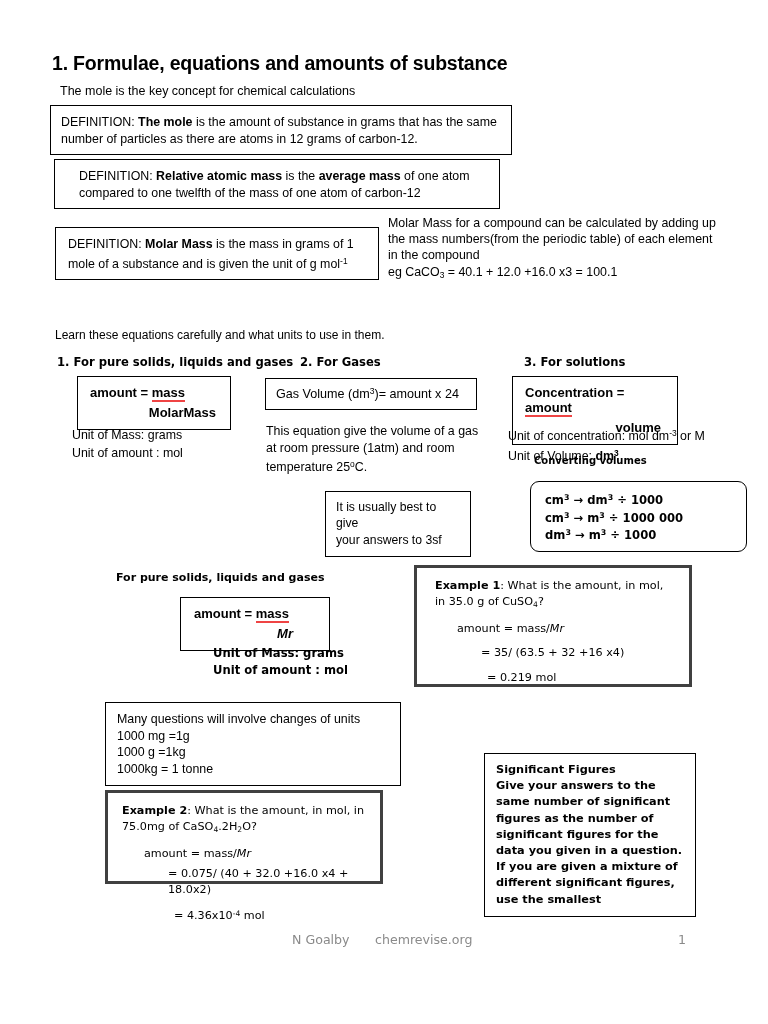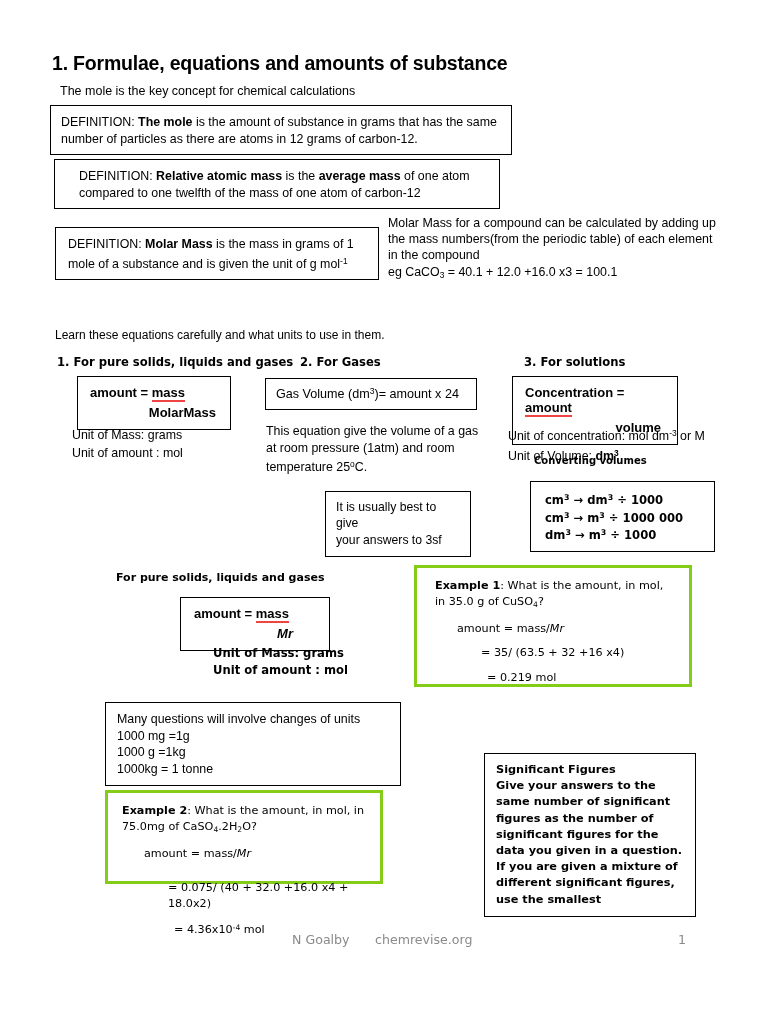--- a/index.html
+++ b/index.html
@@ -8,21 +8,21 @@
     font-family:"Liberation Sans", sans-serif;
     color:#000;position:relative;overflow:hidden;
   }
   .page{position:relative;width:768px;height:1024px;}
   .abs{position:absolute;}
   .sans{font-family:"Liberation Sans", sans-serif;}
   .slab{font-family:"DejaVu Sans", sans-serif;}
   sub{font-size:.68em;vertical-align:-0.25em;}
   sup{font-size:.68em;vertical-align:0.45em;}
   .box{border:1px solid #000;box-sizing:border-box;background:#fff;}
-  .box-thick{border:3px solid #84cc16;box-sizing:border-box;background:#fff;}
+  .box-thick{border:3px solid #404040;box-sizing:border-box;background:#fff;}
 
   #title{left:52px;top:52px;font-size:19.5px;font-weight:bold;letter-spacing:-0.2px;}
   #subtitle{left:60px;top:84px;font-size:12.5px;}
 
   #def1{left:50px;top:105px;width:462px;padding:8px 10px 7px 10px;font-size:12.4px;line-height:16.5px;}
   #def2{left:54px;top:159px;width:446px;padding:8px 10px 7px 24px;font-size:12.4px;line-height:16.5px;}
   #def3{left:55px;top:227px;width:324px;padding:8px 10px 7px 12px;font-size:12.4px;line-height:16.5px;}
 
   #molarnote{left:388px;top:215px;width:330px;font-size:12.4px;line-height:16.2px;}
 
@@ -38,21 +38,21 @@
   .frac-line{border-bottom:2px solid #ef4444;display:inline-block;padding-bottom:0px;}
   #eq1-units{left:72px;top:427px;font-size:12.4px;line-height:17.5px;}
 
   #eqbox2{left:265px;top:378px;width:212px;padding:7px 10px 8px 10px;font-size:12.6px;}
   #eq2-note{left:266px;top:423px;width:215px;font-size:12.4px;line-height:16.6px;}
 
   #eqbox3{left:512px;top:376px;width:166px;padding:8px 10px 9px 12px;font-size:13px;font-weight:bold;}
   #eq3-units{left:508px;top:425px;font-size:12.4px;line-height:17.5px;}
   #convhead{left:534px;top:455px;font-size:10px;font-weight:bold;}
 
-  #convbox{left:530px;top:481px;width:185px;padding:8px 8px 8px 14px;font-size:11.6px;line-height:16px;font-weight:bold;}
+  #convbox{left:530px;top:481px;width:217px;padding:8px 8px 8px 14px;font-size:11.6px;line-height:16px;font-weight:bold;border-radius:9px;}
 
   #sfbox3{left:325px;top:491px;width:146px;padding:7px 10px 8px 10px;font-size:12.2px;line-height:16.4px;}
 
   #pure-head{left:116px;top:571px;font-size:11px;font-weight:bold;}
   #eqbox4{left:180px;top:597px;width:150px;padding:8px 10px 9px 13px;font-size:13px;font-weight:bold;}
   #eq4-units{left:213px;top:645px;font-size:11.6px;line-height:17px;font-weight:bold;}
 
   #ex1{left:414px;top:565px;width:278px;height:122px;padding:10px 14px 0 18px;font-size:11.2px;line-height:15.5px;}
   #ex2{left:105px;top:790px;width:278px;height:94px;padding:10px 14px 0 14px;font-size:11.2px;line-height:15.5px;}
   .exline{display:block;}
@@ -170,21 +170,21 @@
   <div class="abs box sans" id="unitsbox">
     <span>Many questions will involve changes of units</span><br>
     <span>1000 mg =1g</span><br>
     <span>1000 g =1kg</span><br>
     <span>1000kg = 1 tonne</span>
   </div>
 
   <div class="abs box-thick slab" id="ex2">
     <span class="exline"><b>Example 2</b><span>: What is the amount, in mol, in 75.0mg of CaSO</span><sub>4</sub><span>.2H</span><sub>2</sub><span>O?</span></span>
     <span class="exline ind1" style="margin-top:9px;"><span>amount =   mass/</span><i>Mr</i></span>
-    <span class="exline ind2" style="margin-top:19px;">= 0.075/ (40 + 32.0 +16.0 x4 + 18.0x2)</span>
+    <span class="exline ind2" style="margin-top:5px;">= 0.075/ (40 + 32.0 +16.0 x4 + 18.0x2)</span>
     <span class="exline ind3" style="margin-top:9px;"><span>= 4.36x10</span><sup>-4</sup><span> mol</span></span>
   </div>
 
   <div class="abs box slab" id="sigfig">
     <div>Significant Figures</div>
     <div class="body">Give your answers to the same number of significant figures as the number of significant figures for the data you given in a question. If you are given a mixture of different significant figures, use the smallest</div>
   </div>
 
   <div class="abs slab" id="footer">
     <span id="f-author">N Goalby</span>

